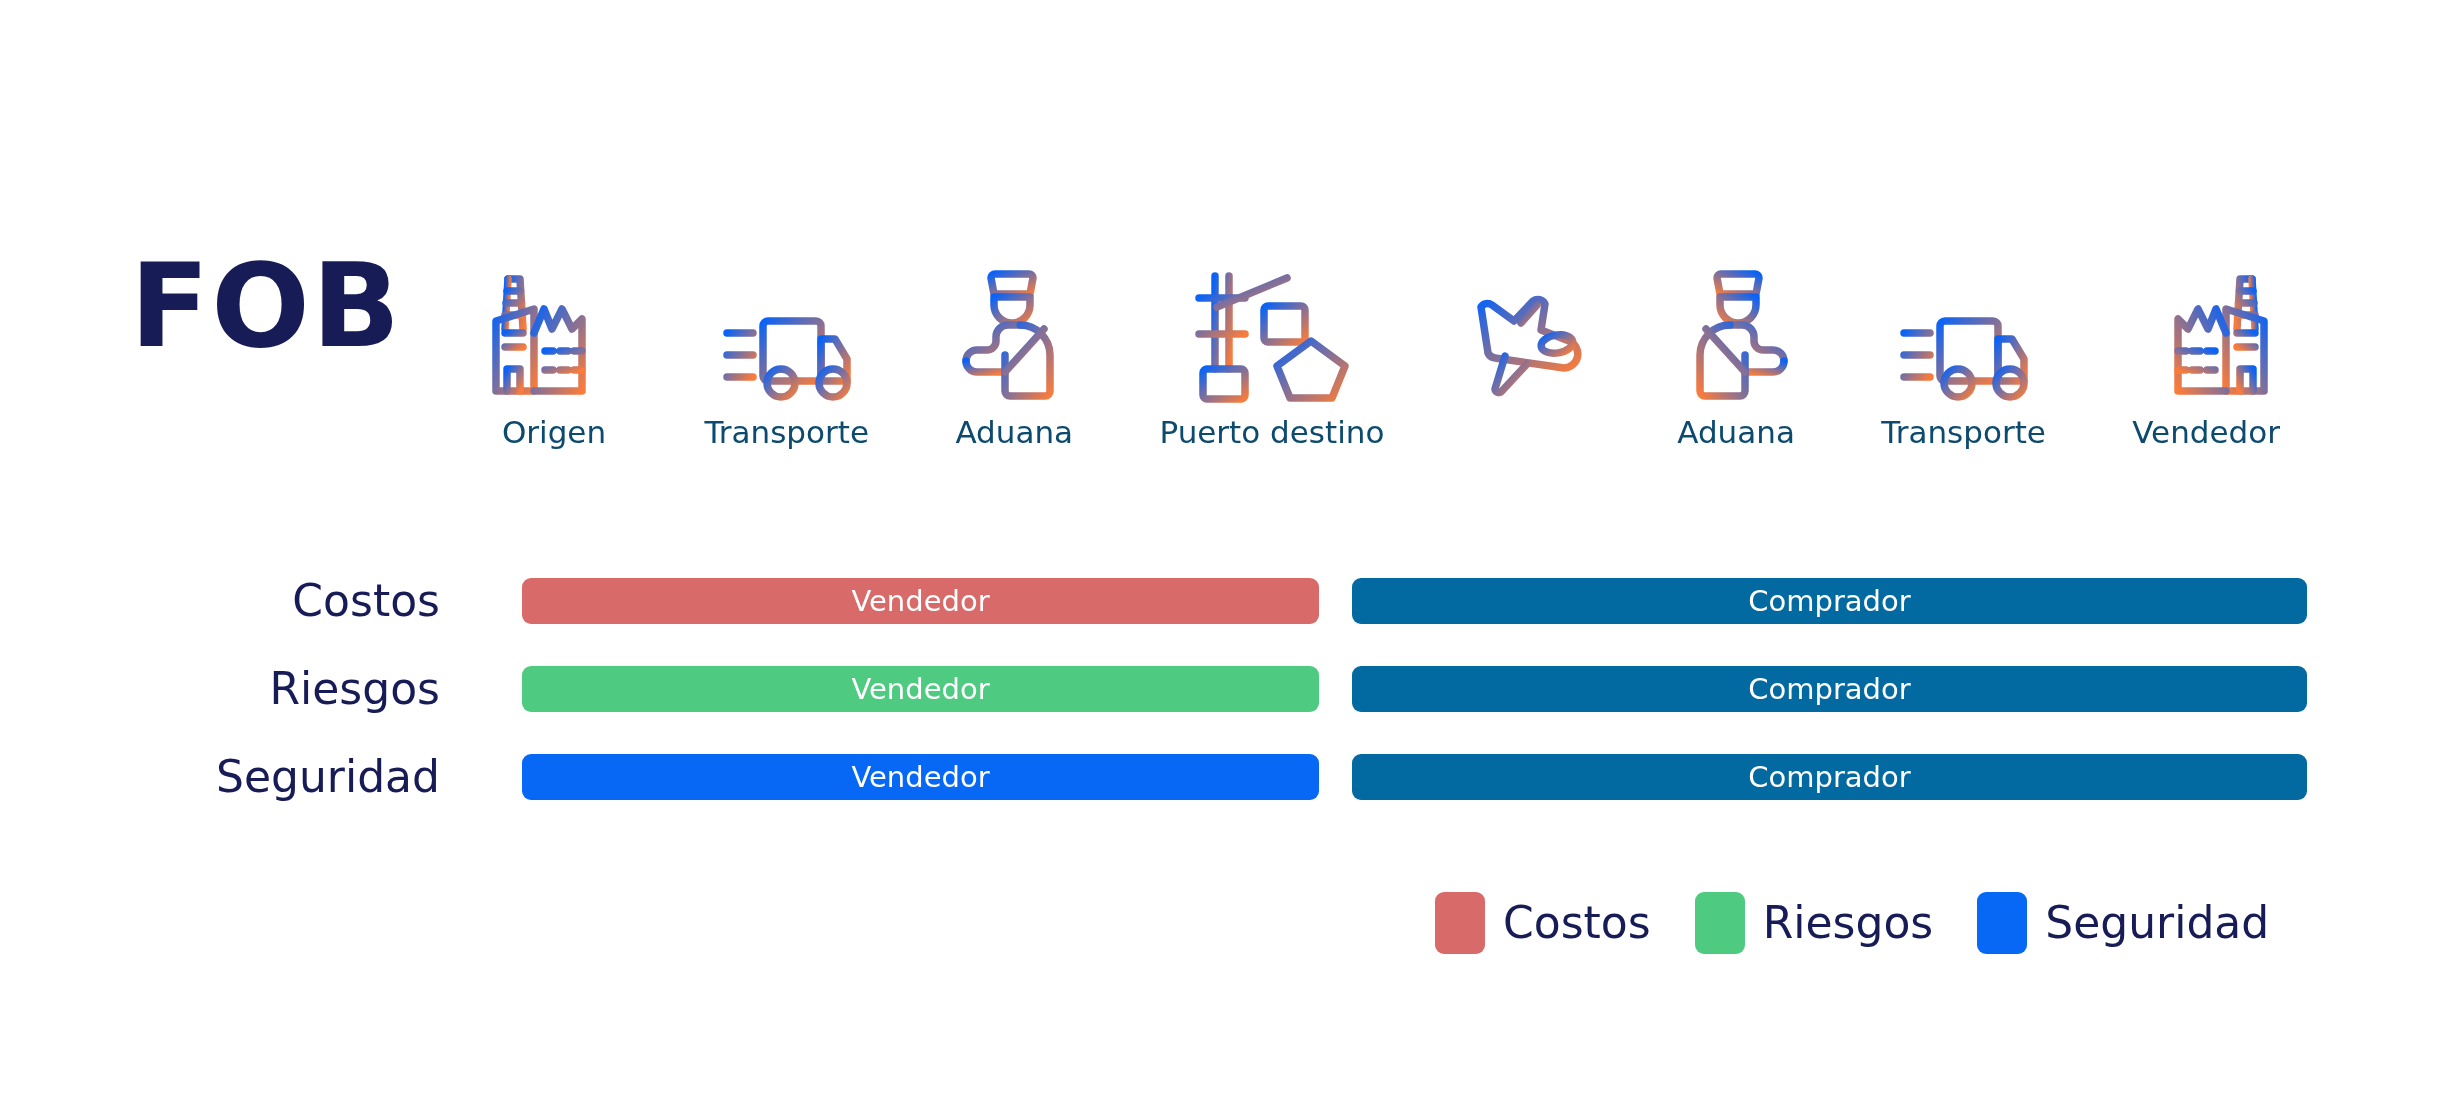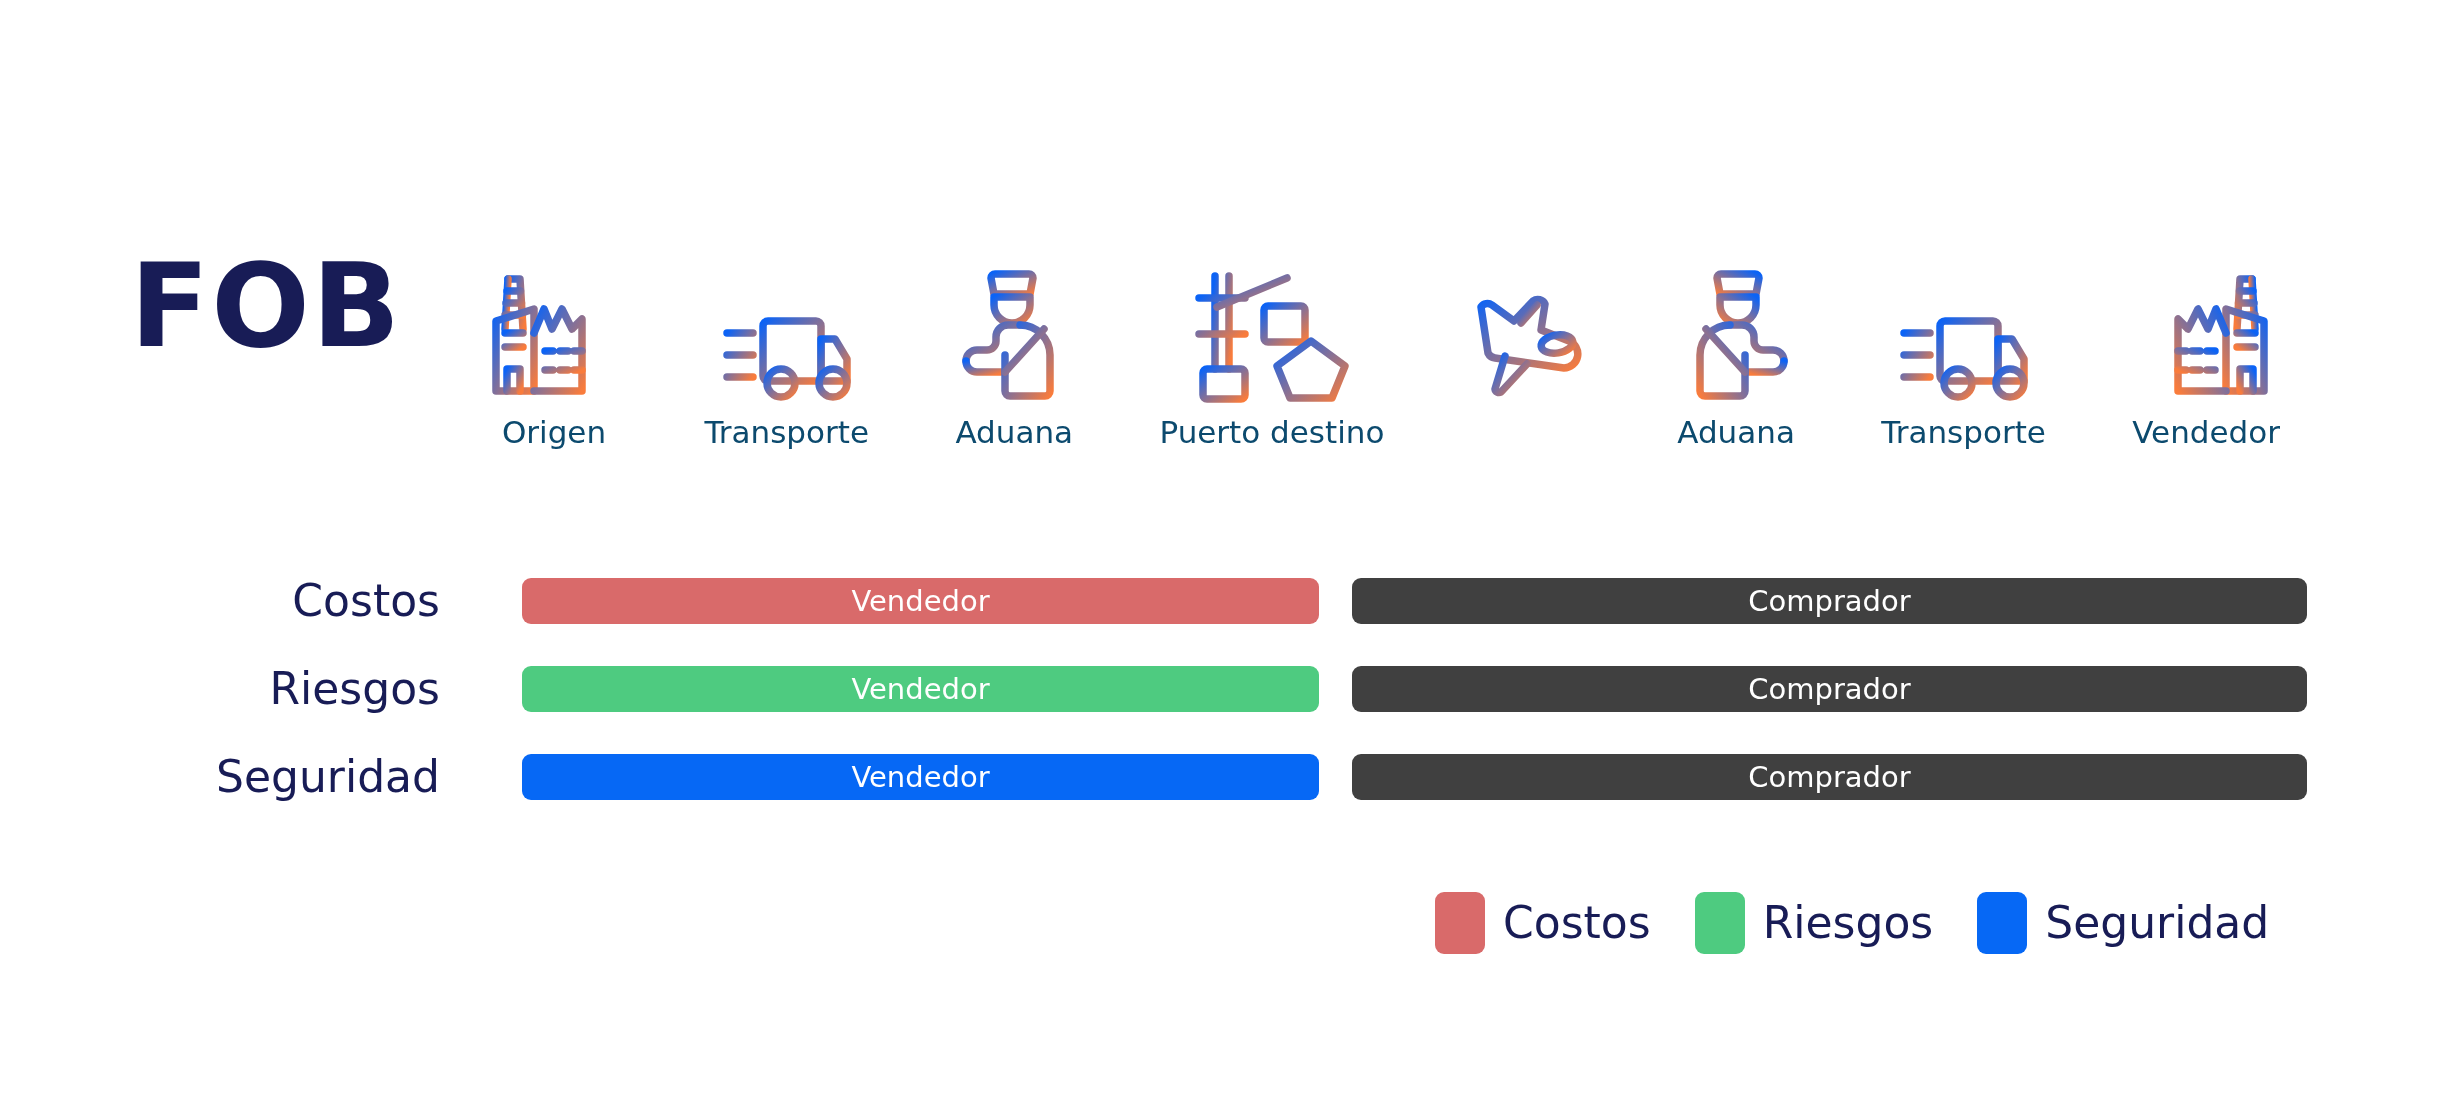--- a/index.html
+++ b/index.html
@@ -112,21 +112,21 @@
     box-sizing: border-box;
     margin-left: 32px;
   }
   .bar-seller {
     left: 490px;
     width: 797px;
   }
   .bar-buyer {
     left: 1320px;
     width: 955px;
-    background: #404040;
+    background: #0369a1;
   }
 
   
   #legend {
     position: absolute;
     left: 1435px;
     top: 892px;
     display: flex;
     align-items: center;
     gap: 0px;

